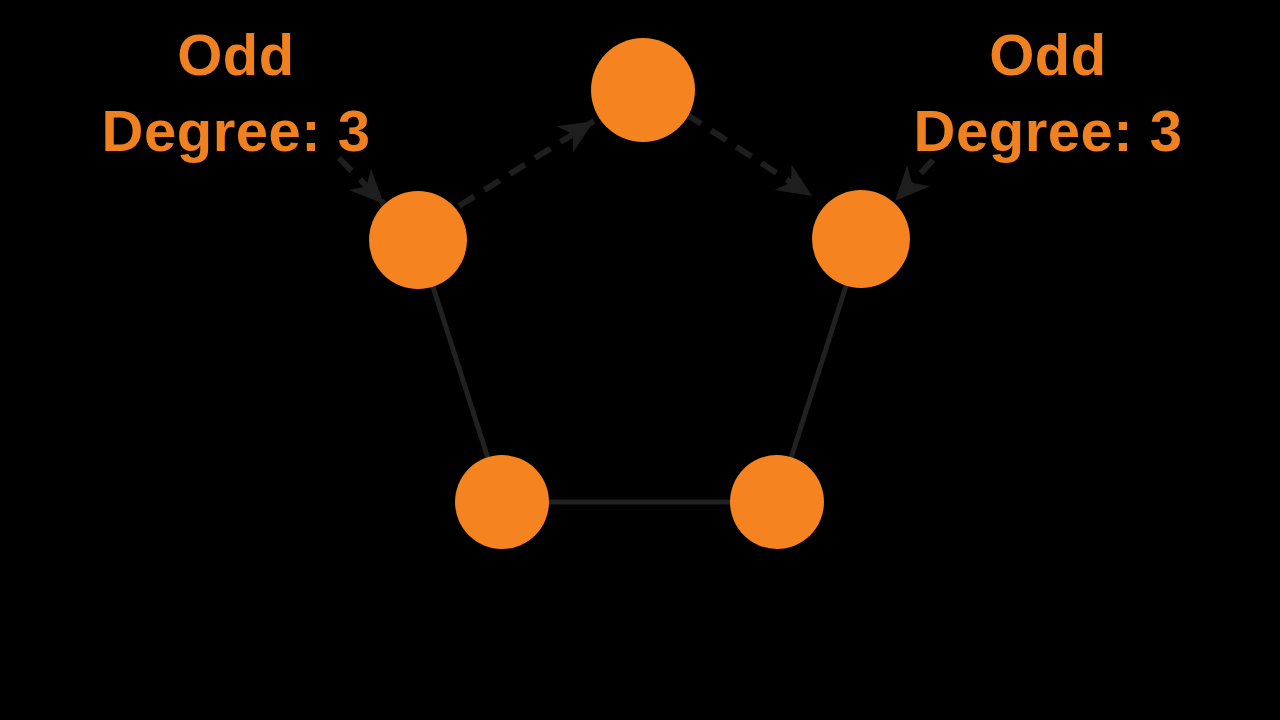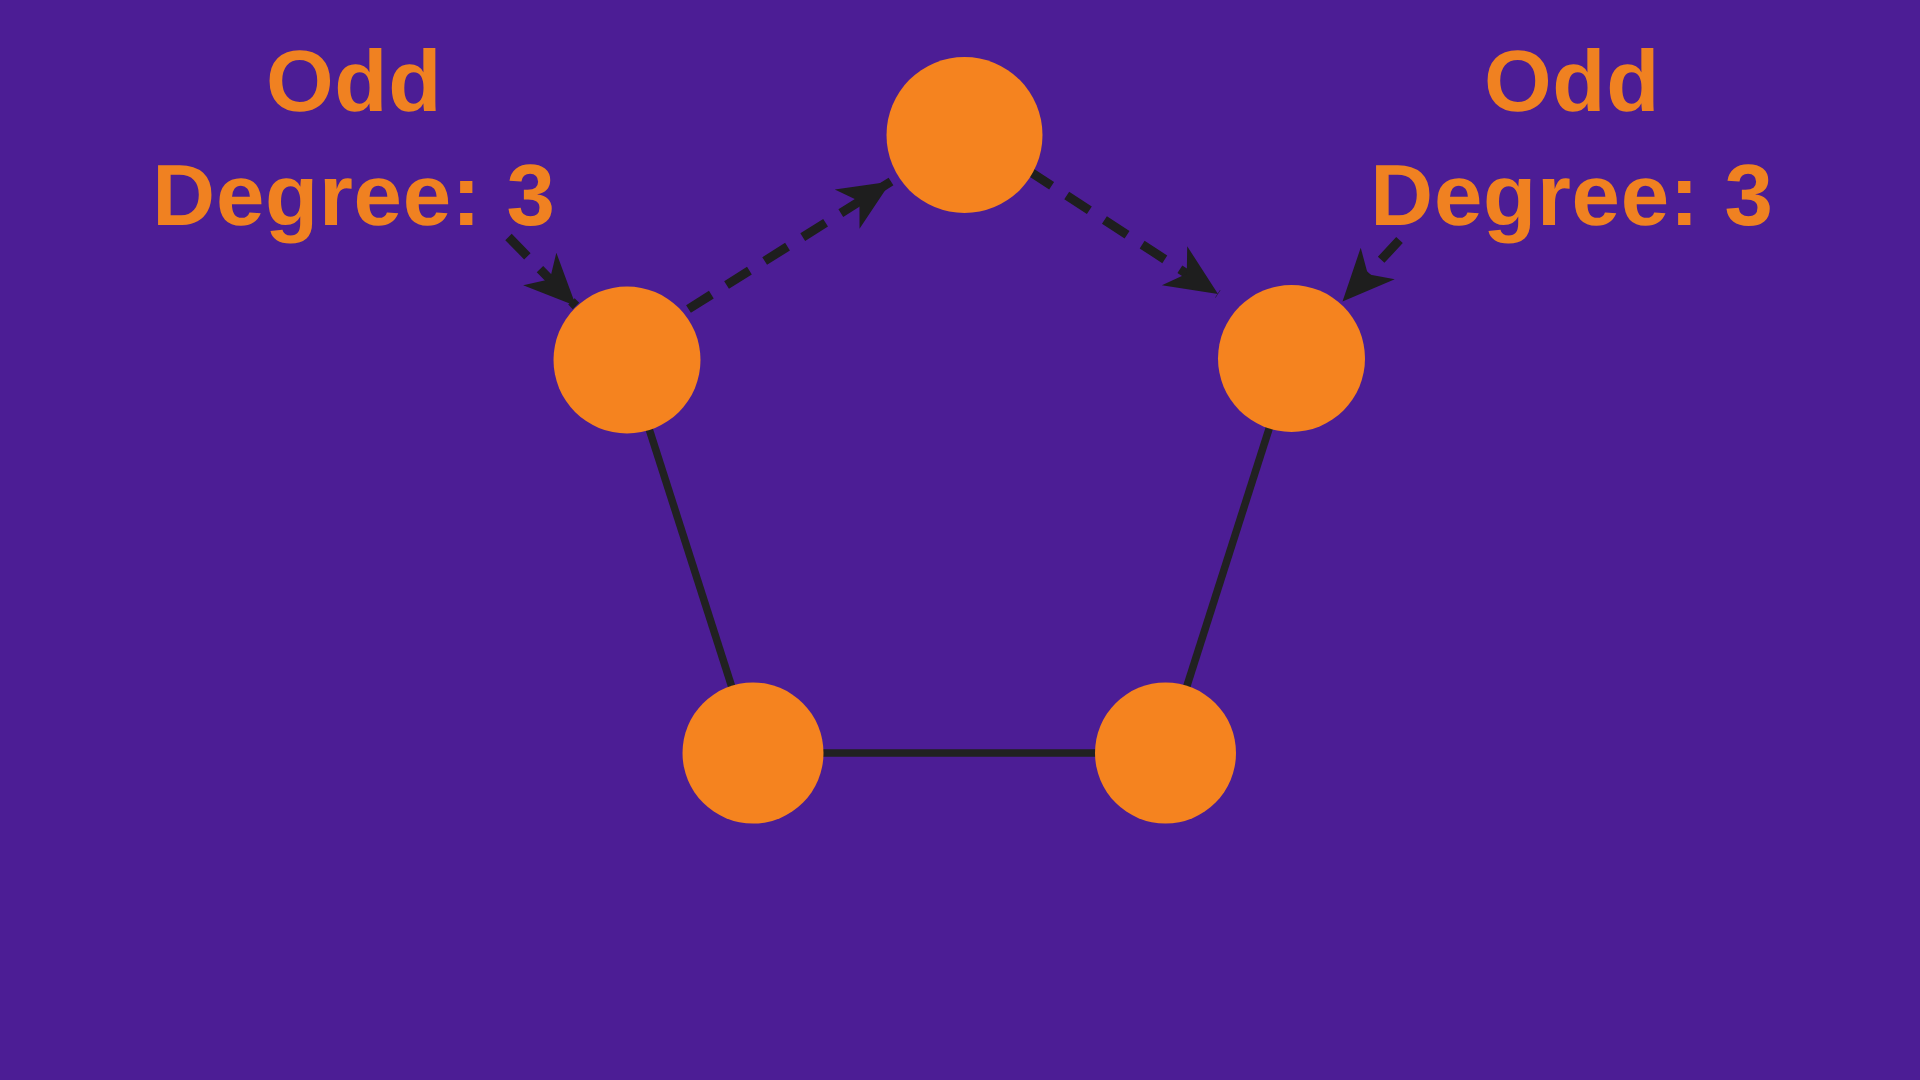--- a/index.html
+++ b/index.html
@@ -32,21 +32,21 @@
     line-height: 76px;
     letter-spacing: 0.5px;
     user-select: none;
   }
   .degree-label.left  { left: 60px; }
   .degree-label.right { left: 872px; }
 </style>
 </head>
 <body>
 
-<div class="stage" style="background: #4c1d95;">
+<div class="stage" style="background: #000000;">
 
   <svg class="graph" viewBox="0 0 1280 720">
     <defs>
       <marker id="arrowhead" viewBox="0 0 10 10" refX="10" refY="5" markerWidth="6" markerHeight="6" orient="auto">
         <path id="arrowhead-path" d="M0.4,0.7 L10,5 L0.4,9.3 L3.1,5 Z" fill="#1e1e1e"></path>
       </marker>
     </defs>
     <g id="edges-layer">
         <line x1="418" y1="240" x2="502" y2="502" stroke="#212121" stroke-width="5"></line>
         <line x1="502" y1="502" x2="777" y2="502" stroke="#212121" stroke-width="5"></line>

